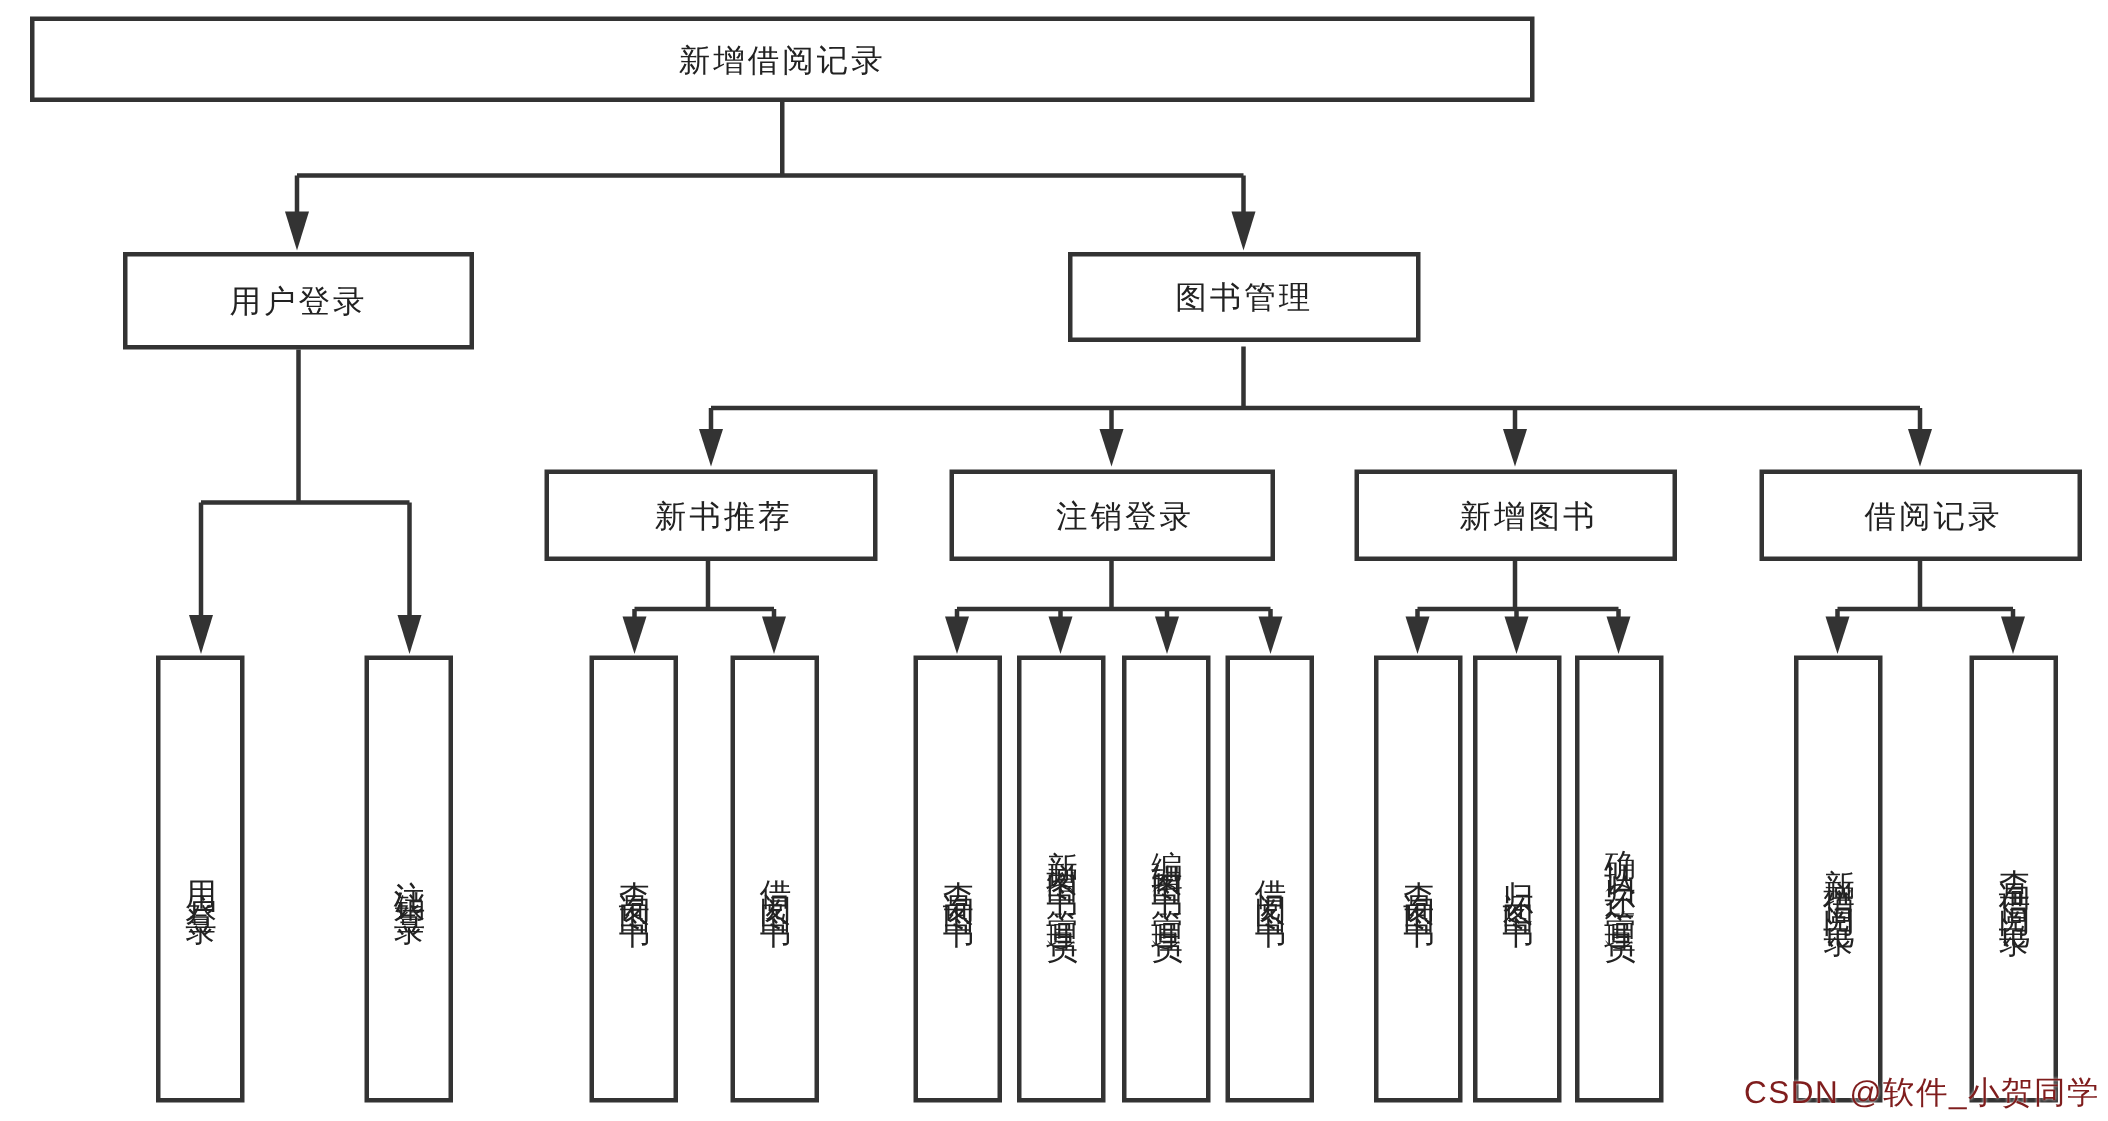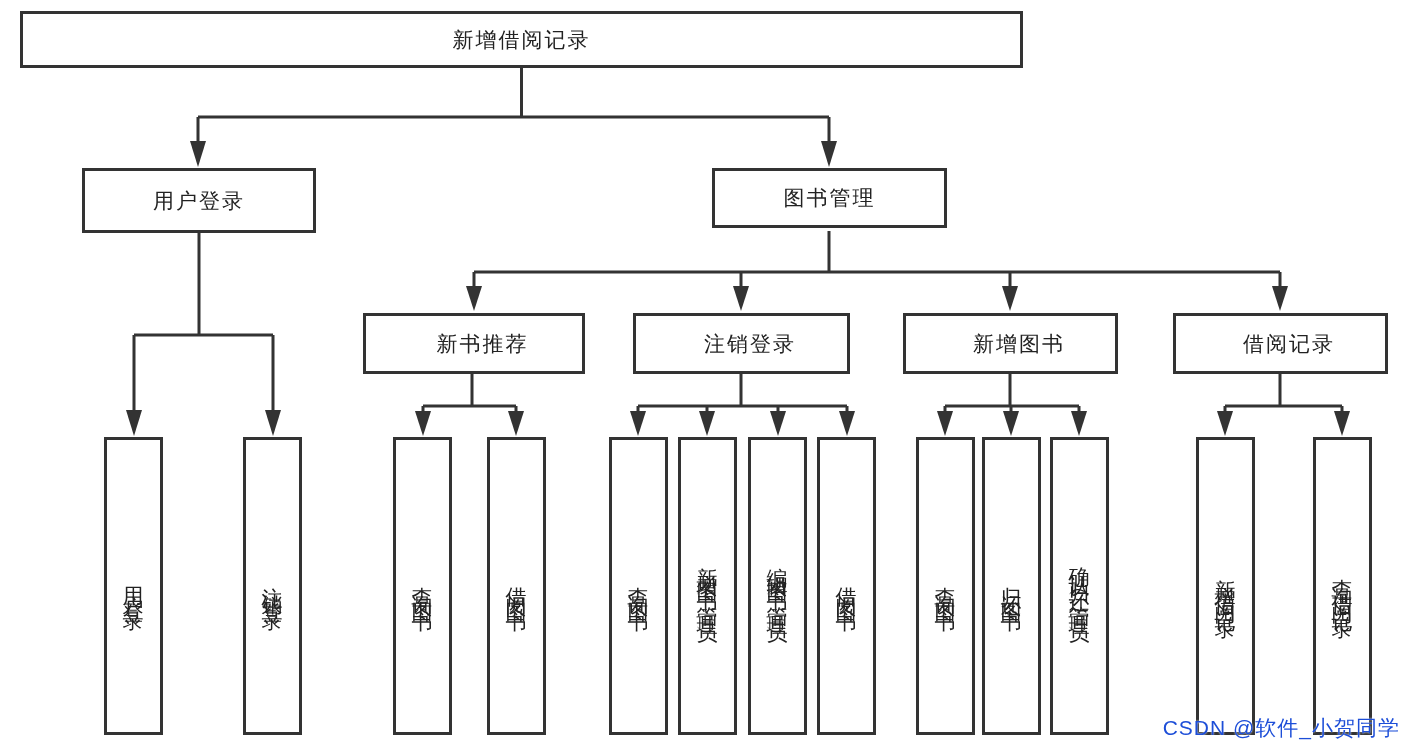--- a/index.html
+++ b/index.html
@@ -70,21 +70,21 @@
   .x9  { left: 916px;  }
   .x10 { left: 982px;  }
   .x11 { left: 1050px; }
   .x12 { left: 1196px; }
   .x13 { left: 1313px; }
   .watermark {
     position: absolute;
     right: 5px;
     top: 714px;
     font-size: 21px;
-    color: #1d4ed8;
+    color: #7f1d1d;
     letter-spacing: 1px;
     text-shadow: 0 0 2px #ffffff;
     z-index: 5;
     text-align: center;
   }
   .wire { stroke: #333333; stroke-width: 3; fill: none; }
   .ah   { fill: #333333; stroke: none; }
 </style>
 </head>
 <body>

